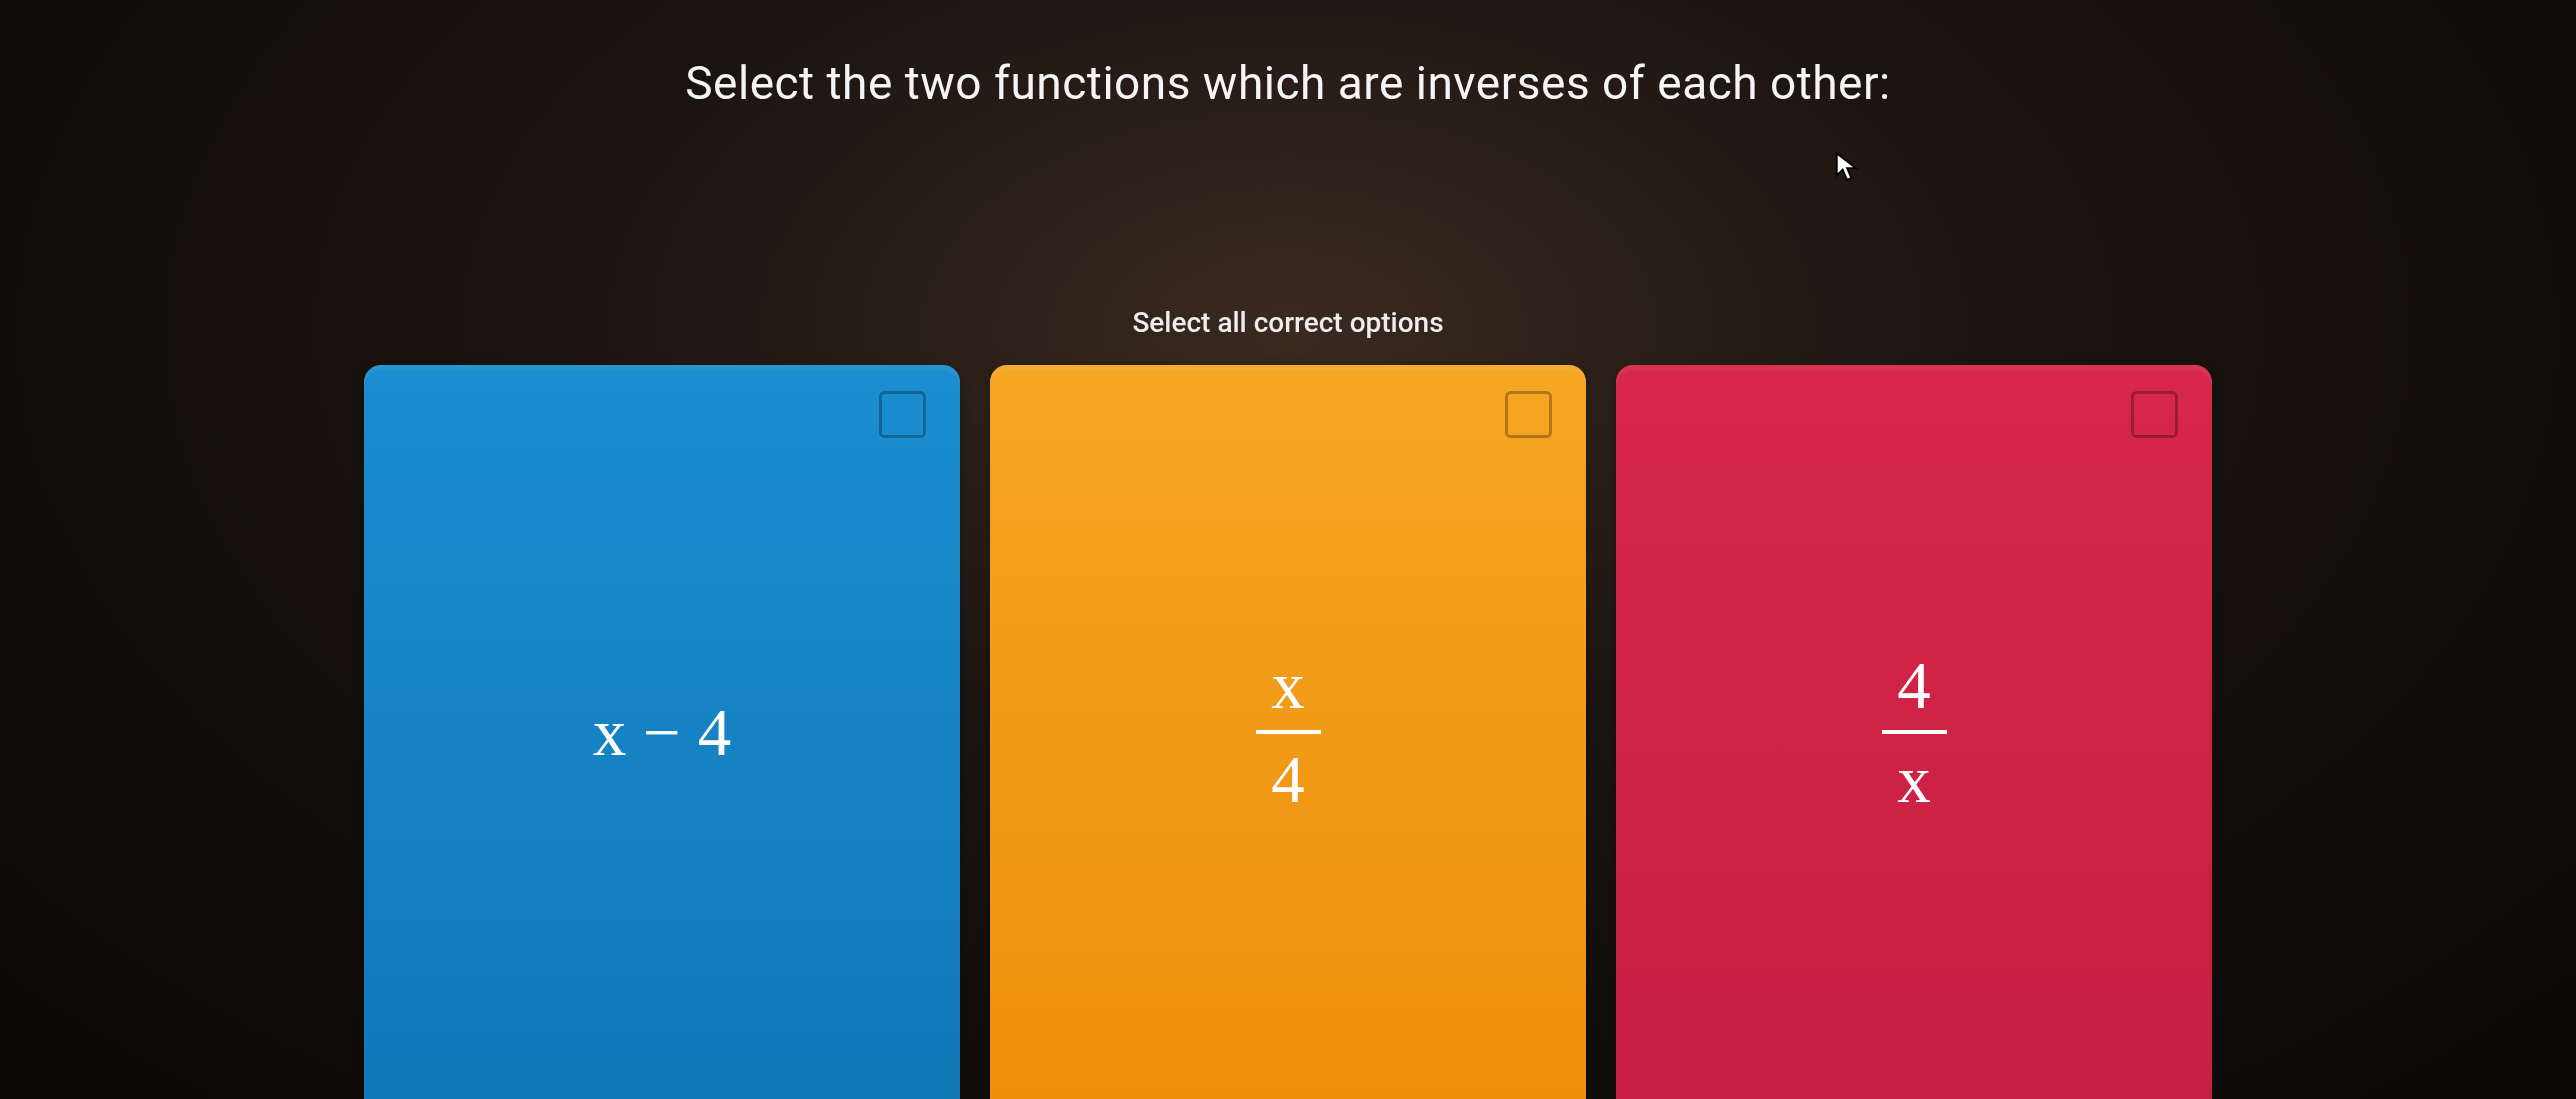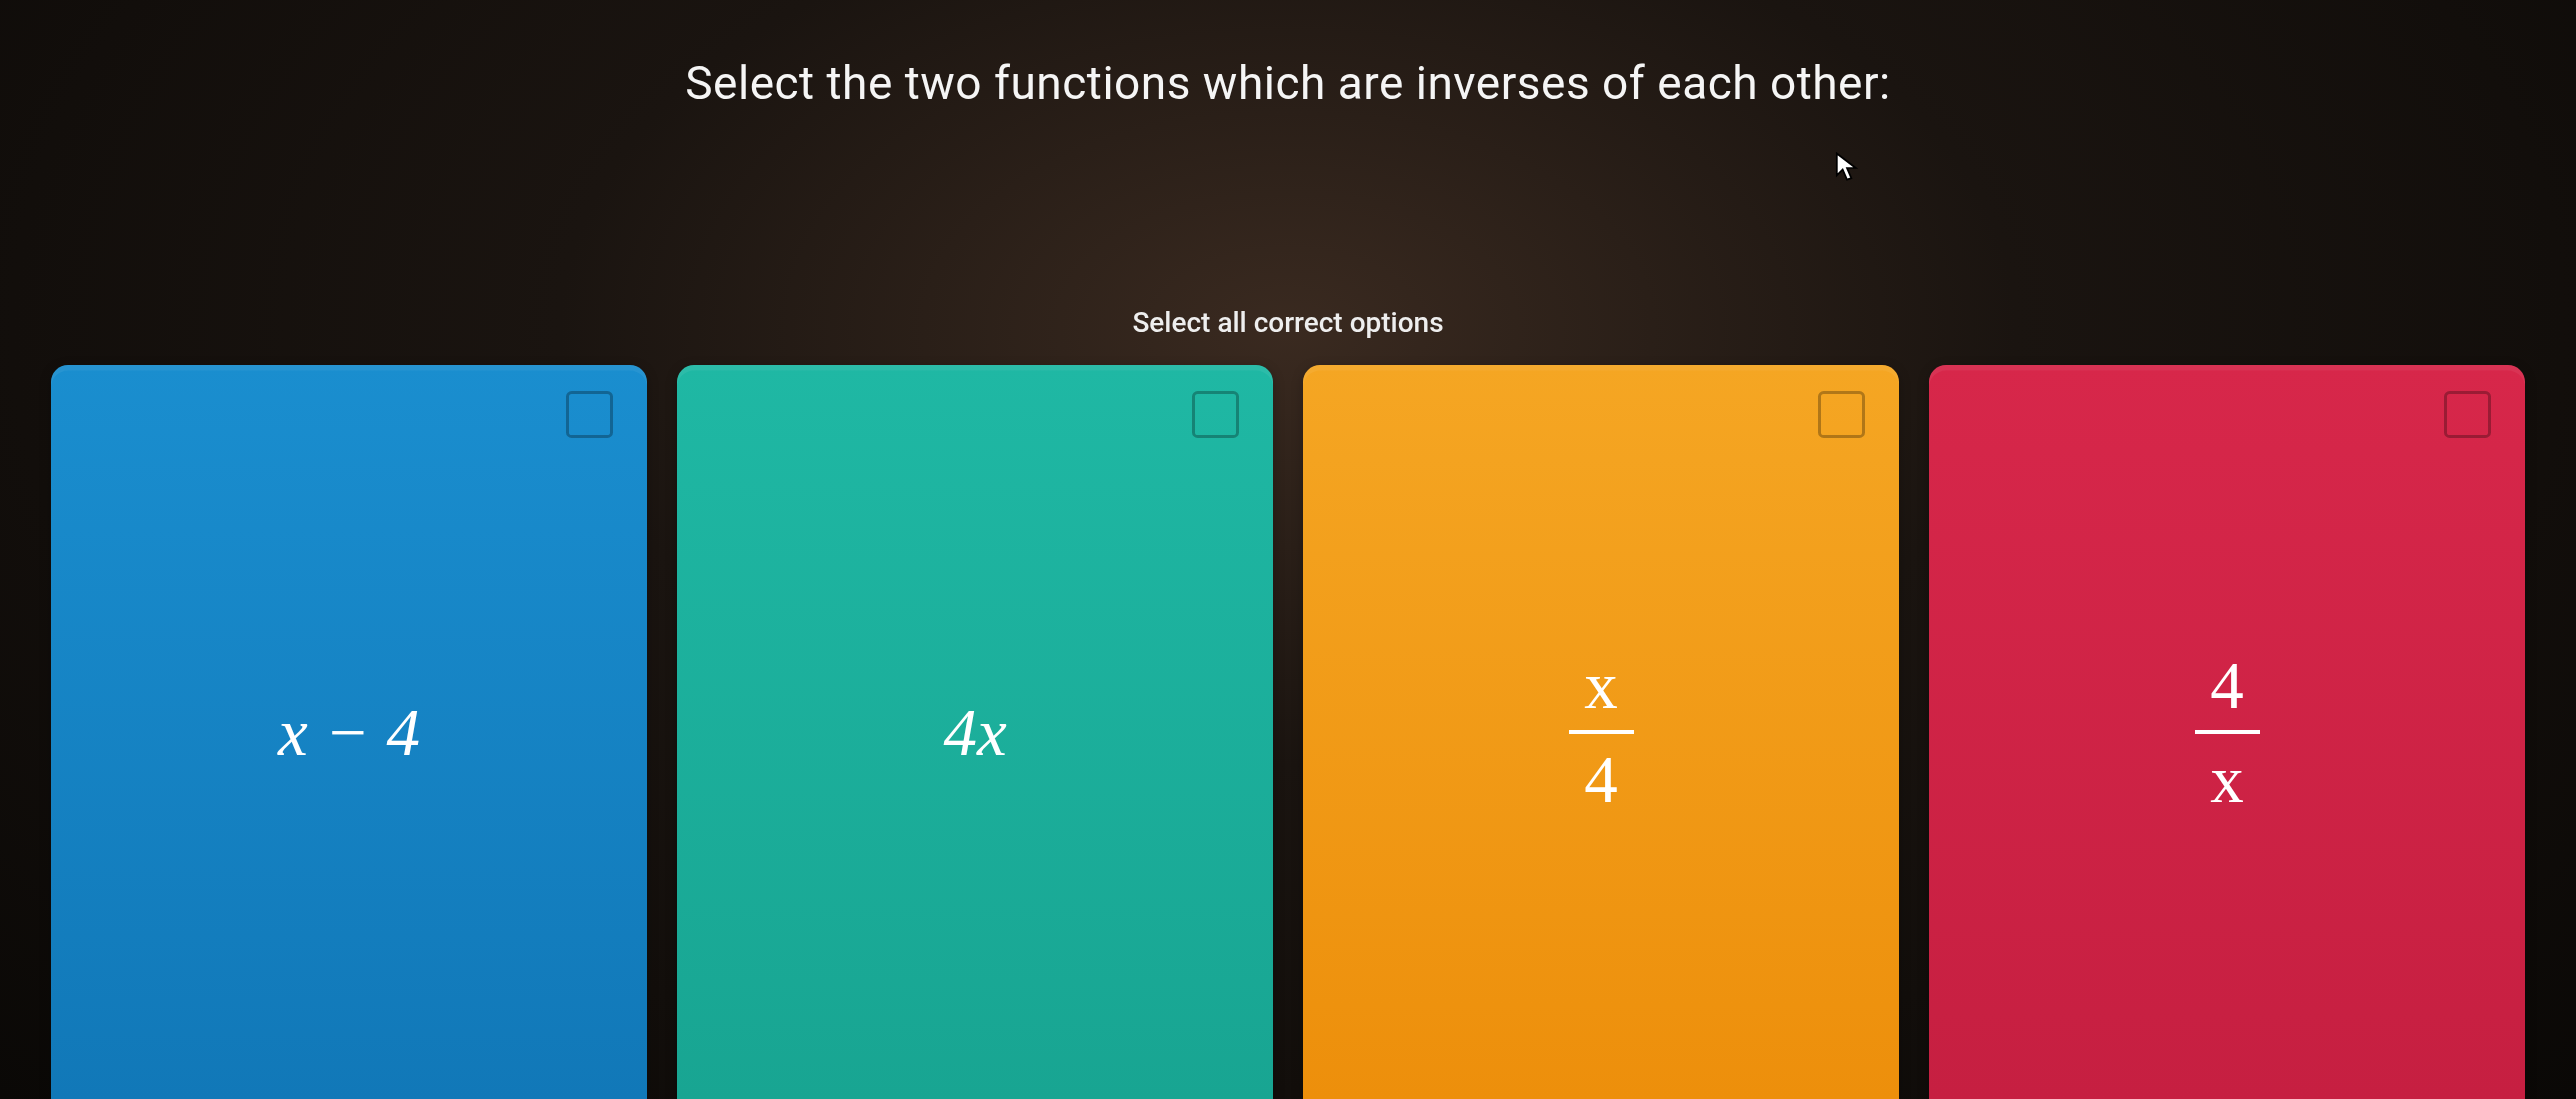--- a/index.html
+++ b/index.html
@@ -78,21 +78,20 @@
     font-size: 67px;
     color: #ffffff;
     text-align: center;
     line-height: 1.05;
     display: flex;
     flex-direction: column;
     align-items: center;
   }
   .formula .simple {
     white-space: nowrap;
-    font-style: italic;
   }
   .formula .frac {
     display: flex;
     flex-direction: column;
     align-items: center;
   }
   .formula .frac .num,
   .formula .frac .den {
     padding: 0 7.5px;
   }
@@ -124,26 +123,20 @@
 
 <div class="options-row">
 
   <div class="option-card blue">
     <div class="checkbox"></div>
     <div class="formula">
       <span class="simple">x − 4</span>
     </div>
   </div>
 
-  <div class="option-card teal">
-    <div class="checkbox"></div>
-    <div class="formula">
-      <span class="simple">4x</span>
-    </div>
-  </div>
 
   <div class="option-card orange">
     <div class="checkbox"></div>
     <div class="formula">
       <span class="frac">
         <span class="num">x</span>
         <span class="bar"></span>
         <span class="den">4</span>
       </span>
     </div>

